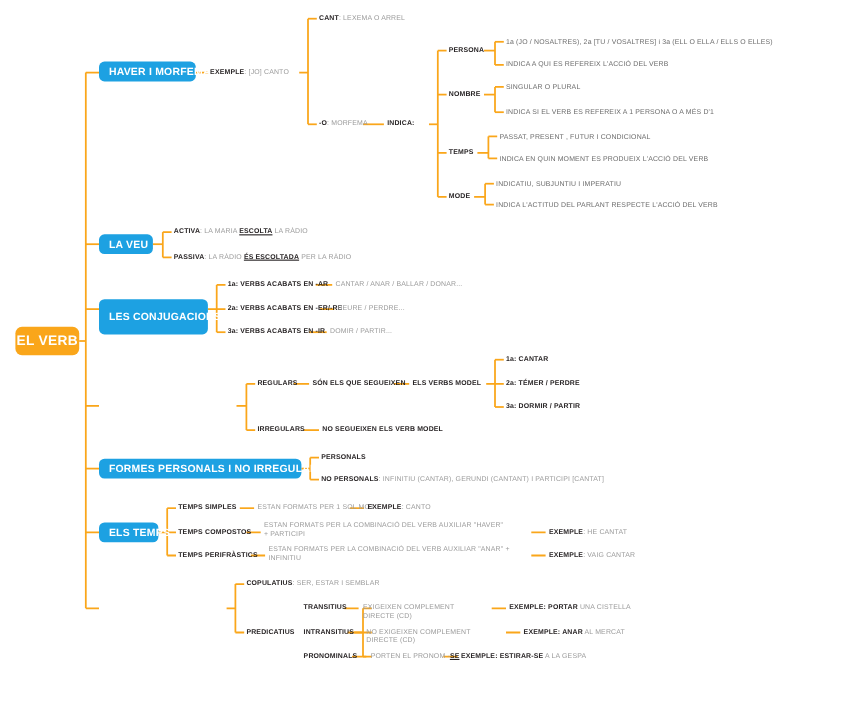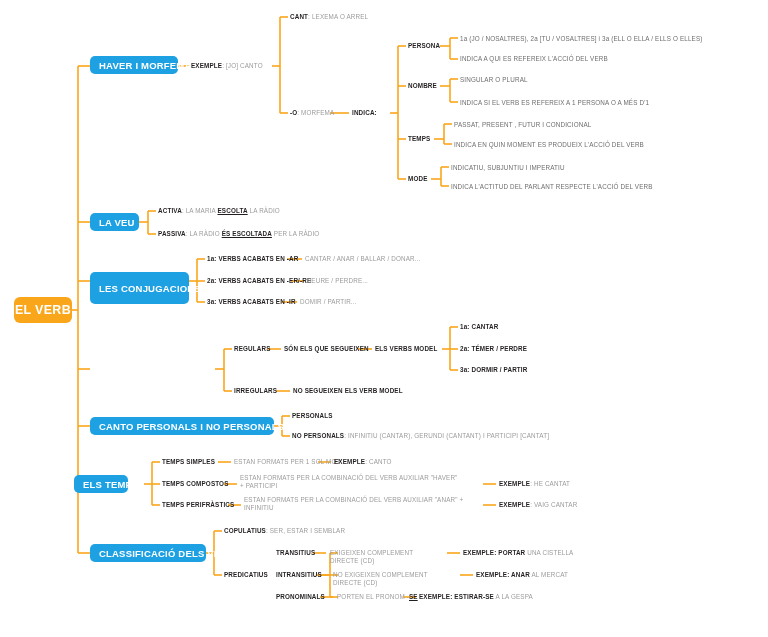--- a/index.html
+++ b/index.html
@@ -170,30 +170,27 @@
   <div class="node topic-node" style="left:90px;top:213px;width:49px;height:18px;">
     <span>LA VEU</span>
   </div>
 
   <div class="node topic-node" style="left:90px;top:272px;width:99px;height:32px;">
     <span>LES CONJUGACIONS</span>
   </div>
 
 
   <div class="node topic-node" style="left:90px;top:417px;width:184px;height:18px;">
-    <span>CANTO PERSONALS I NO PERSONALS</span>
-  </div>
-
-  <div class="node topic-node" style="left:74px;top:475px;width:54px;height:18px;">
+    <span>FORMES PERSONALS I NO IRREGULARS</span>
+  </div>
+
+  <div class="node topic-node" style="left:90px;top:475px;width:54px;height:18px;">
     <span>ELS TEMPS</span>
   </div>
 
-  <div class="node topic-node" style="left:90px;top:544px;width:116px;height:18px;">
-    <span>CLASSIFICACIÓ DELS VERBS</span>
-  </div>
 
   <div class="lbl" style="left:191px;top:62px;">
     <b>EXEMPLE</b><span class="s-grey">: [JO] CANTO</span>
   </div>
 
   <div class="lbl" style="left:290px;top:13px;">
     <b>CANT</b><span class="s-grey">: LEXEMA O ARREL</span>
   </div>
 
   <div class="lbl" style="left:290px;top:109px;">

